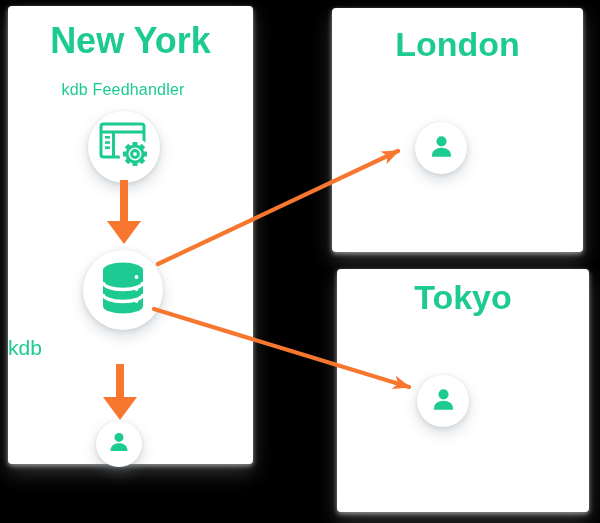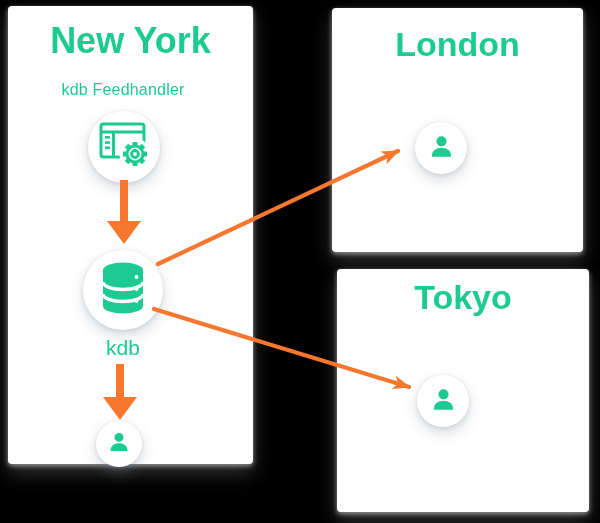--- a/index.html
+++ b/index.html
@@ -28,21 +28,21 @@
     text-align:center;color:var(--green);font-weight:700;line-height:1.2;
   }
   .card-ny .card-title{font-size:36px;padding-top:13px;}
   .card-london .card-title{font-size:34px;padding-top:16px;}
   .card-tokyo .card-title{font-size:34px;padding-top:8px;}
   .fh-label{
     position:absolute;top:75px;left:0;width:230px;text-align:center;
     color:var(--green);font-weight:400;font-size:16px;letter-spacing:.2px;
   }
   .db-label{
-    position:absolute;top:330px;left:0;width:230px;text-align:center;
+    position:absolute;top:330px;left:0;width:230px;
     color:var(--green);font-weight:400;font-size:21px;
   }
   .node-circle{
     position:absolute;background:#fff;border-radius:50%;
     display:flex;align-items:center;justify-content:center;
     box-shadow:0 6px 14px rgba(125,135,145,.30), 0 1px 4px rgba(125,135,145,.22);
   }
   .circle-fh{left:80px;top:105px;width:72px;height:72px;}
   .circle-db{left:75px;top:244px;width:80px;height:80px;}
   .circle-user-ny{left:88px;top:415px;width:46px;height:46px;}

